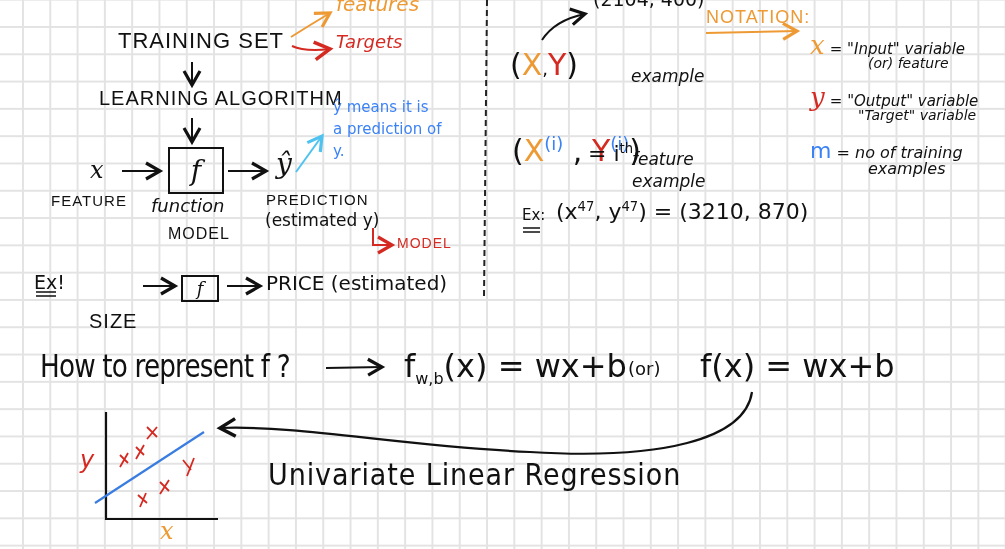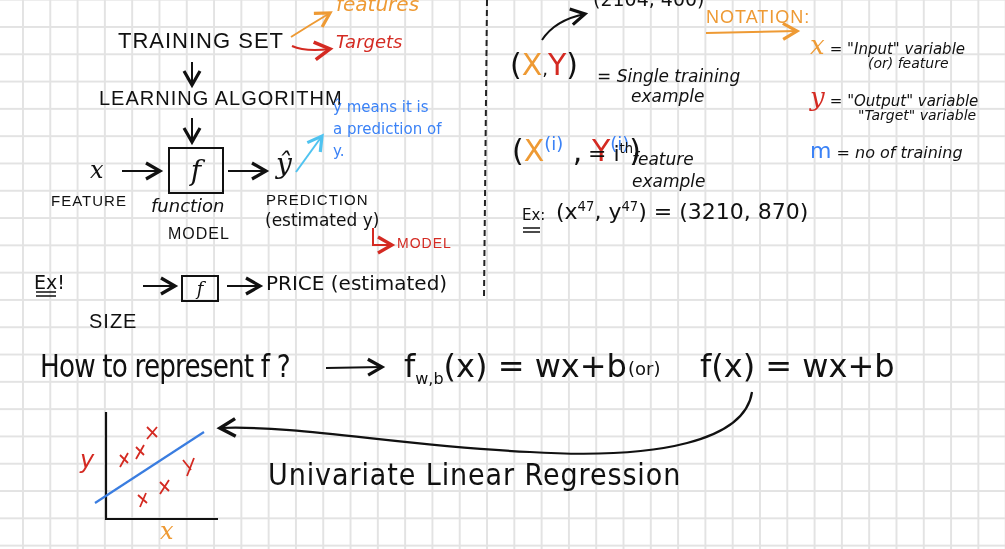--- a/index.html
+++ b/index.html
@@ -113,21 +113,20 @@
 <div class="fbox" style="left:181px;top:275px;width:34px;height:23px;font-size:18px;">
     <span>f</span>
   </div>
 <div class="t hand" style="left:266px;top:273px;font-size:20px;">PRICE (estimated)</div>
 
 <div class="t hand" style="left:593px;top:-10px;font-size:19px;">(2104, 400)</div>
 <div class="t cap orange" style="left:706px;top:8px;font-size:18px;">NOTATION:</div>
 
 <div class="t hand" style="left:510px;top:50px;font-size:30px;">(<span class="orange">X</span><span style="font-size:18px;">,</span><span class="red">Y</span>)</div>
 <div class="t hand" style="left:597px;top:66px;font-size:17px;font-style:italic;line-height:20px;">
-  <div>= Single training</div>
   <div style="padding-left:34px;">example</div>
 </div>
 
 <div class="t hand" style="left:512px;top:135px;font-size:30px;">(<span class="orange">X</span><sup class="blue">(i)</sup> , <span class="red">Y</span><sup class="blue">(i)</sup>)</div>
 <div class="t hand" style="left:588px;top:142px;font-size:22px;"><span>= i</span><sup>th</sup></div>
 <div class="t hand" style="left:632px;top:148px;font-size:17px;font-style:italic;line-height:22px;">
   <div>feature</div>
   <div>example</div>
 </div>
 
@@ -141,20 +140,21 @@
     <div style="font-size:14px;font-style:italic;padding-left:58px;margin-top:-2px;">(or) feature</div>
   </div>
   <div style="position:absolute;left:0;top:52px;white-space:nowrap;">
     <span class="red" style="font-size:26px;font-family:'DejaVu Serif',serif;font-style:italic;">y</span>
     <span style="font-size:15px;font-style:italic;">= "Output" variable</span>
     <div style="font-size:14px;font-style:italic;padding-left:48px;margin-top:-2px;">"Target" variable</div>
   </div>
   <div style="position:absolute;left:0;top:108px;white-space:nowrap;">
     <span class="blue" style="font-size:22px;">m</span>
     <span style="font-size:16px;font-style:italic;">=  no of training</span>
+    <div style="font-size:16px;font-style:italic;padding-left:58px;margin-top:-1px;">examples</div>
   </div>
 </div>
 
 <div class="t hand" style="left:40px;top:350px;font-size:32px;letter-spacing:-1px;transform:scaleX(0.82);transform-origin:left;">How to represent f ?</div>
 <div class="t hand" style="left:404px;top:350px;font-size:32px;"><span>f</span><sub style="font-size:16px;">w,b</sub><span>(x) = wx+b</span></div>
 <div class="t hand" style="left:628px;top:360px;font-size:18px;">(or)</div>
 <div class="t hand" style="left:700px;top:350px;font-size:32px;">f(x) = wx+b</div>
 
 <div class="t hand red" style="left:80px;top:448px;font-size:24px;font-style:italic;">y</div>
 <div class="t hand orange" style="left:160px;top:519px;font-size:24px;font-family:'DejaVu Serif',serif;font-style:italic;">x</div>

